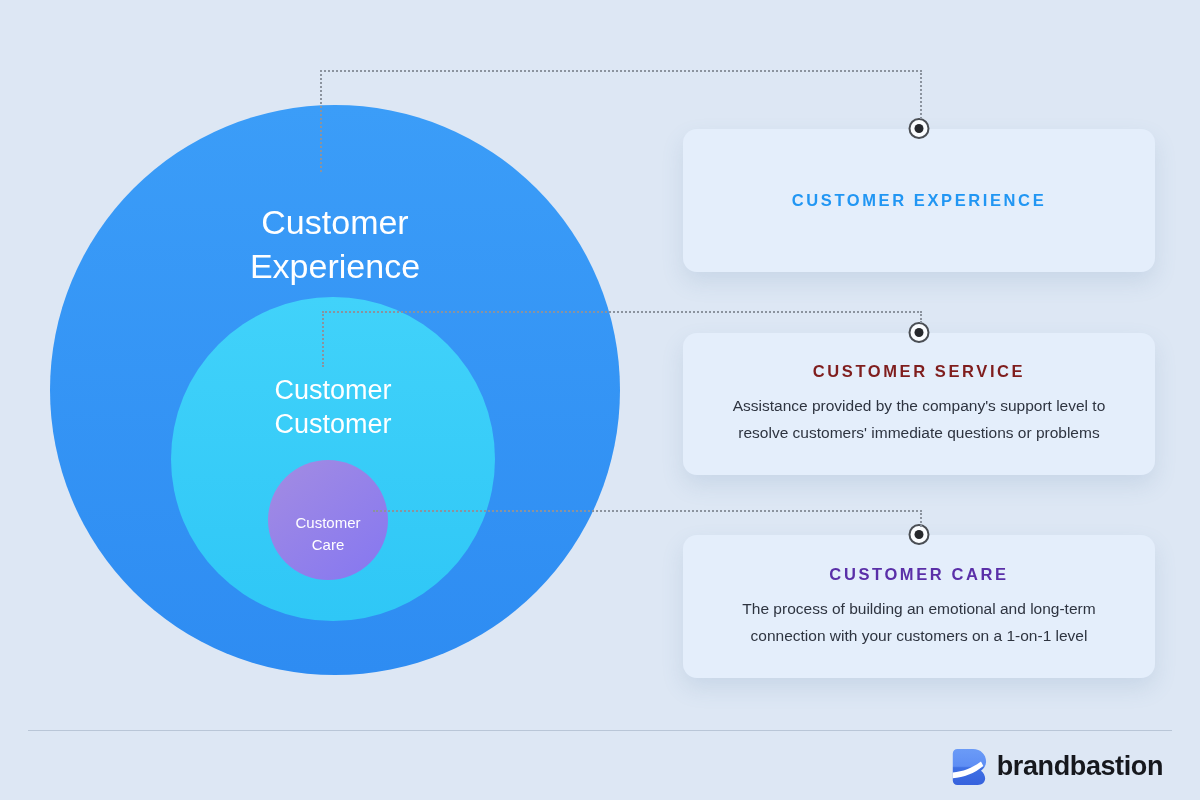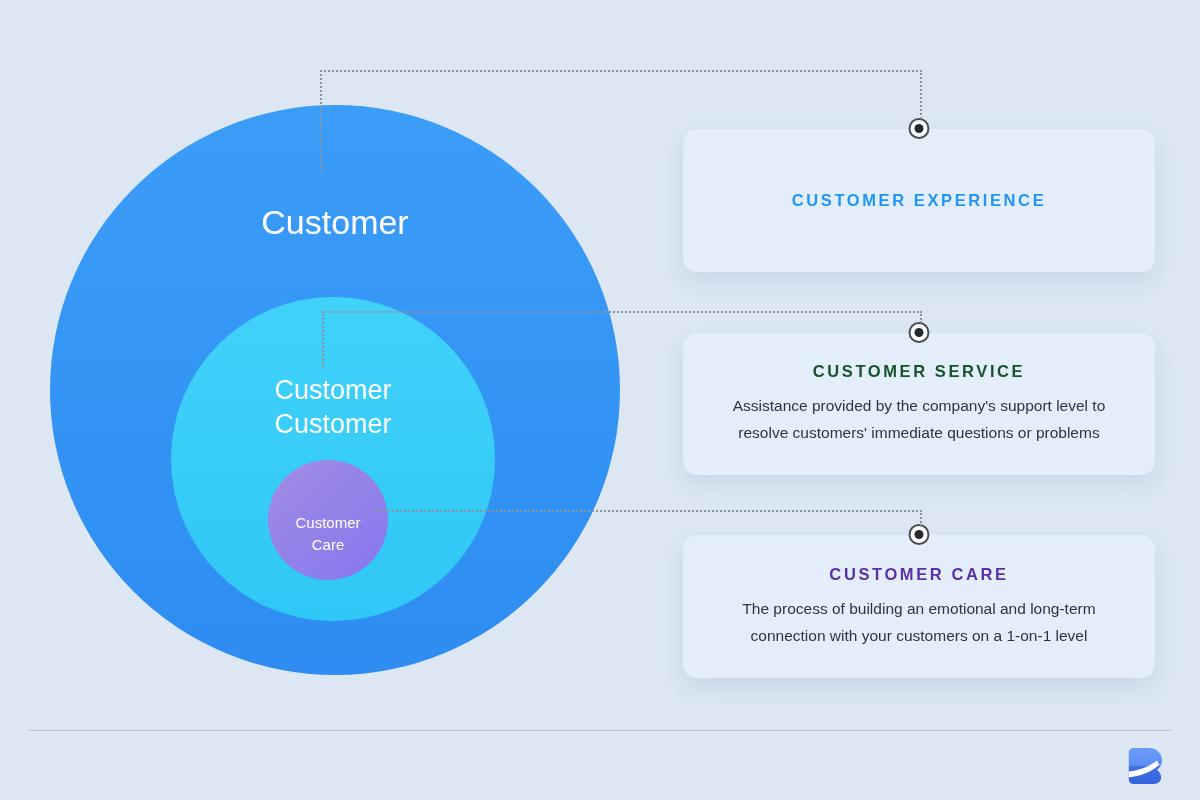--- a/index.html
+++ b/index.html
@@ -51,21 +51,21 @@
     display:flex; flex-direction:column; align-items:center; justify-content:center;
     gap:11px; padding:14px 24px; text-align:center; z-index:2;
   }
   .card-1 { top:129px; height:143px; }
   .card-2 { top:333px; height:142px; }
   .card-3 { top:535px; height:143px; }
   .card-title {
     font-size:16.5px; font-weight:700; letter-spacing:2.6px; white-space:nowrap;
   }
   .title-experience { color:#2196f3; }
-  .title-service    { color:#14532d; }
+  .title-service    { color:#7f1d1d; }
   .title-care       { color:#5a2fa8; }
   .card-body {
     font-size:15.5px; line-height:27px; color:#2e3440; max-width:432px;
   }
 
   
   .bullseye {
     position:absolute; top:-11px; left:50%; transform:translateX(-50%);
     width:21px; height:21px; border:2px solid #4a4e54; border-radius:50%;
     background:#fbfdff; display:flex; align-items:center; justify-content:center;
@@ -87,20 +87,21 @@
 
 <div class="canvas">
 
   <div class="venn">
     <div class="circle circle-experience"></div>
     <div class="circle circle-service"></div>
     <div class="circle circle-care"></div>
 
     <div class="circle-label label-experience">
       <span>Customer</span>
+      <span>Experience</span>
     </div>
     <div class="circle-label label-service">
       <span>Customer</span>
       <span>Customer</span>
     </div>
     <div class="circle-label label-care">
       <span>Customer</span>
       <span>Care</span>
     </div>
   </div>
@@ -144,15 +145,16 @@
         <linearGradient id="logoGrad" x1="0" y1="0" x2="0" y2="1">
           <stop offset="0%" stop-color="#6b9bf7"></stop>
           <stop offset="48%" stop-color="#5e8ef4"></stop>
           <stop offset="52%" stop-color="#3f70e4"></stop>
           <stop offset="100%" stop-color="#3662dd"></stop>
         </linearGradient>
       </defs>
       <path d="M8 1 H25 C33 1 39 7 39 14.5 C39 19 36.7 22.5 33.5 24.5 C36.2 26.5 38 29.8 38 33 C38 37 34.4 40 30 40 H8 C5.2 40 3 37.8 3 35 V6 C3 3.2 5.2 1 8 1 Z" fill="url(#logoGrad)"></path>
       <path d="M3 26.5 C14 25.5 24.5 21.5 33.5 14.5 L36 19.5 C26.5 27.5 15 31.8 3 32.8 Z" fill="#ffffff"></path>
     </svg>
+    <span class="brand-name">brandbastion</span>
   </div>
 
 </div>
 
 </body></html>

